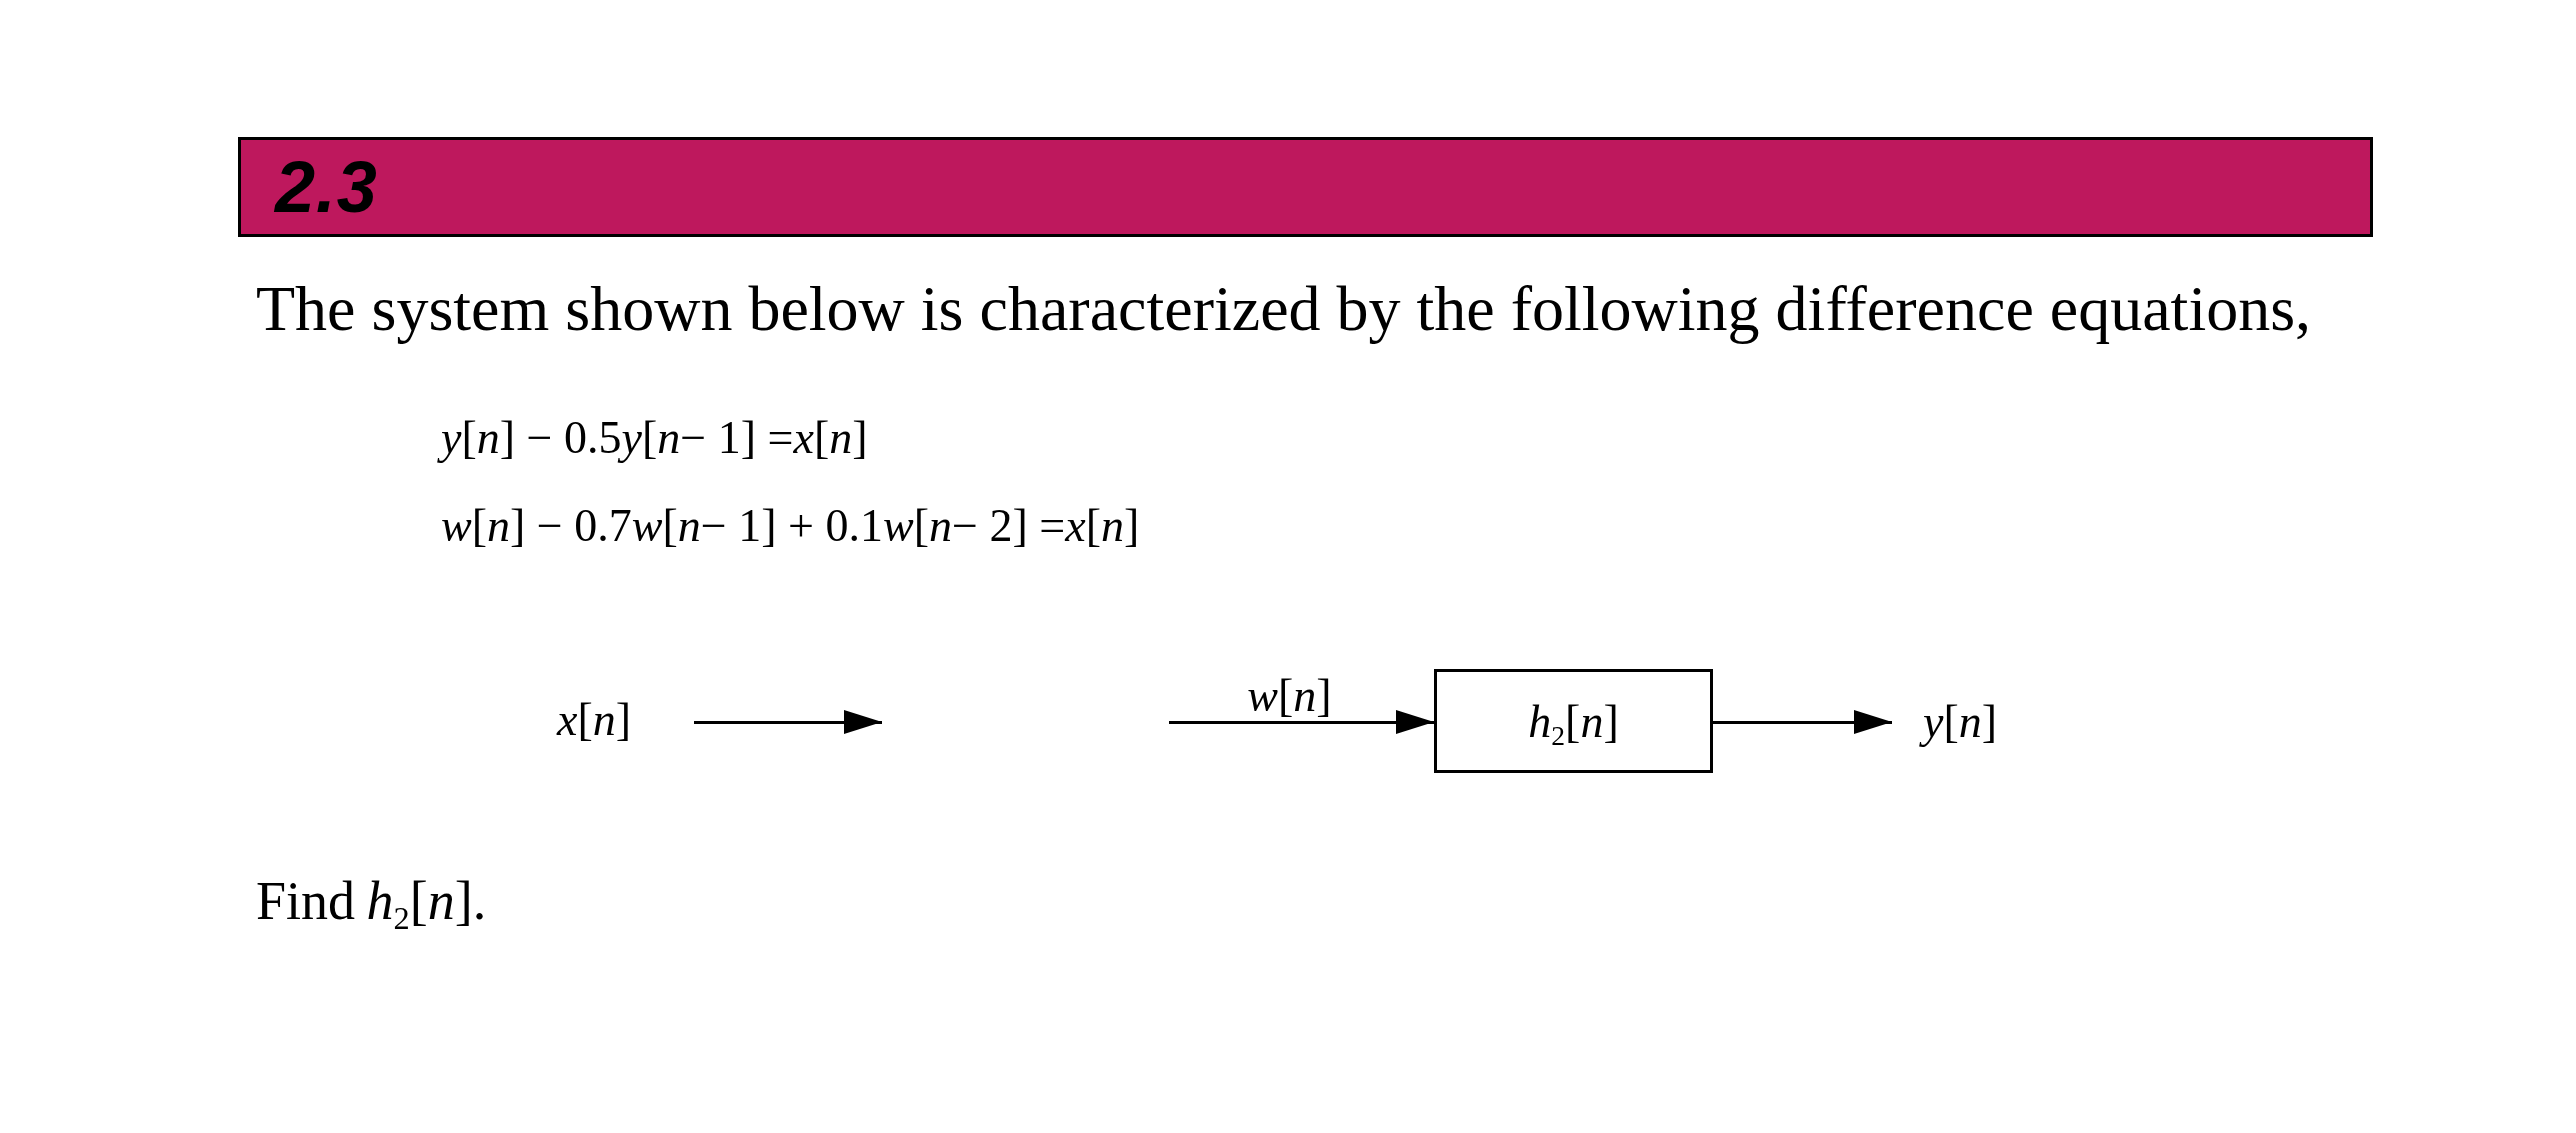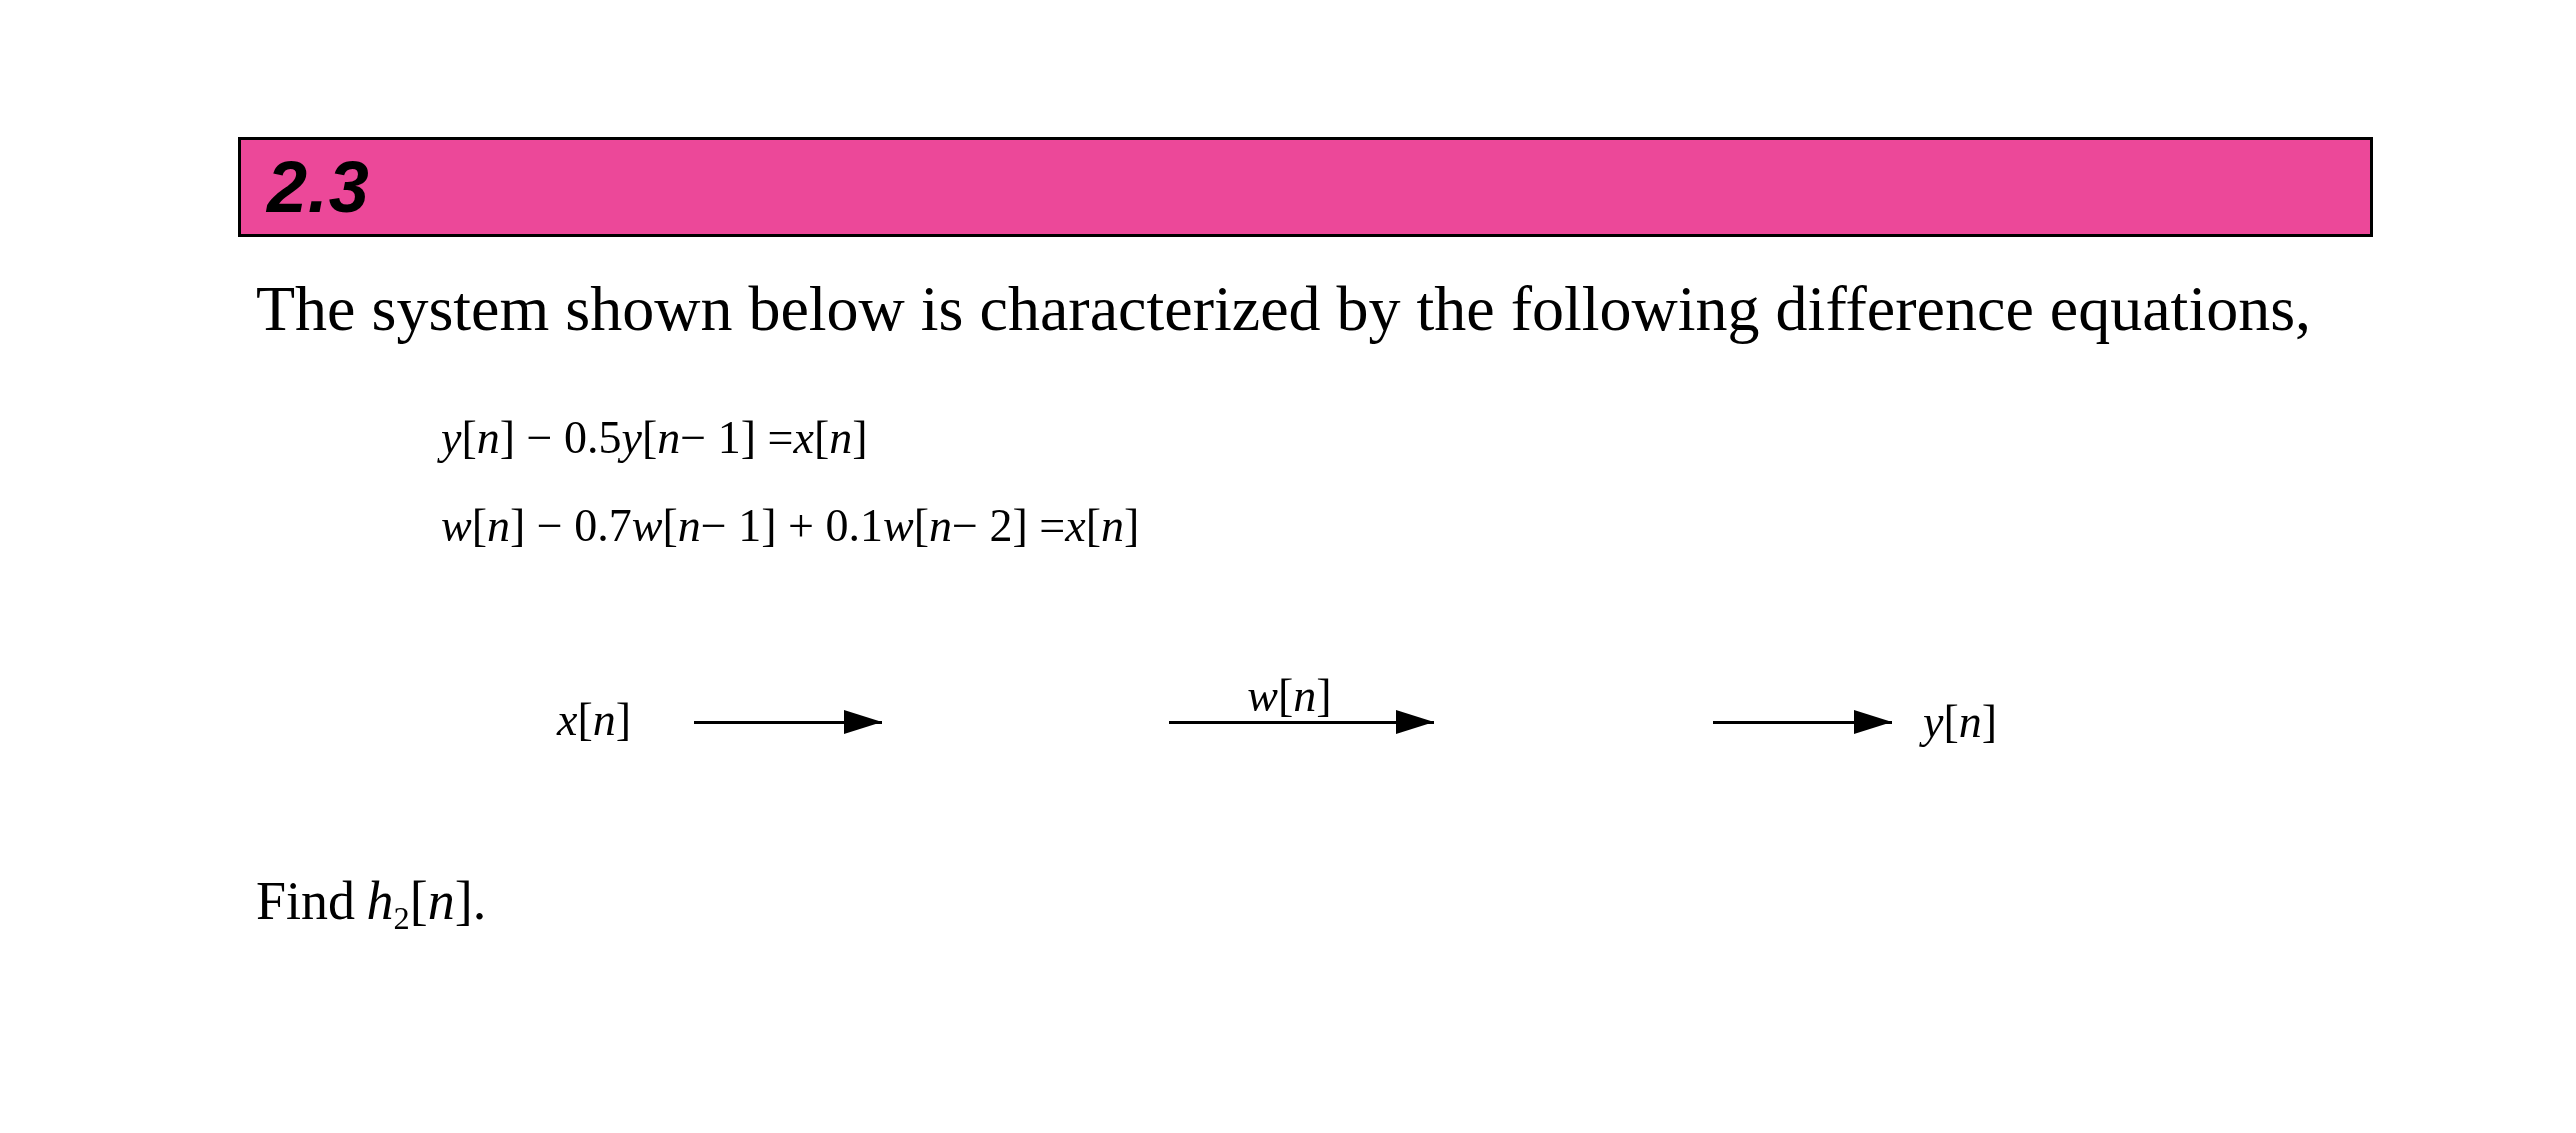--- a/index.html
+++ b/index.html
@@ -21,22 +21,22 @@
   }
 
   
   .title-box {
     position: absolute;
     left: 238px; top: 137px;
     width: 2135px; height: 100px;
     border: 3.3px solid #000;
     display: flex;
     align-items: center;
-    padding-left: 26px;
-    background: #ec4899;
+    padding-left: 34px;
+    background: #be185d;
   }
   .title-text {
     font-family: "Liberation Sans", sans-serif;
     font-weight: bold;
     font-style: italic;
     font-size: 72px;
     letter-spacing: 0.8px;
   }
 
   
@@ -137,20 +137,23 @@
 
     <span class="sig input"><i>x</i>[<i>n</i>]</span>
 
     <div class="arrow a1"></div>
 
 
     <span class="sig wire"><i>w</i>[<i>n</i>]</span>
 
     <div class="arrow a2"></div>
 
+    <div class="block b2">
+      <span><i>h</i><sub>2</sub>[<i>n</i>]</span>
+    </div>
 
     <div class="arrow a3"></div>
 
     <span class="sig output"><i>y</i>[<i>n</i>]</span>
   </div>
 
   <p class="question">
     <span>Find</span><span class="qmath"><i>h</i><sub>2</sub>[<i>n</i>]</span><span>.</span>
   </p>
 

